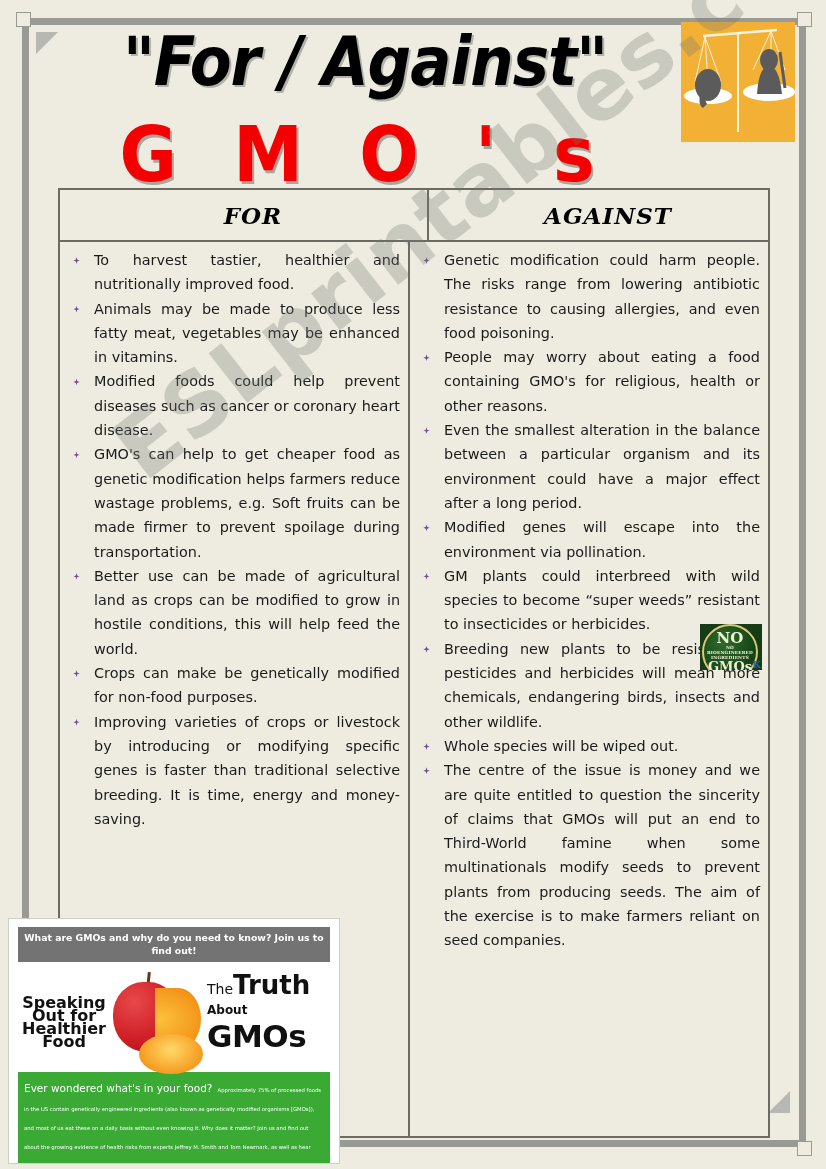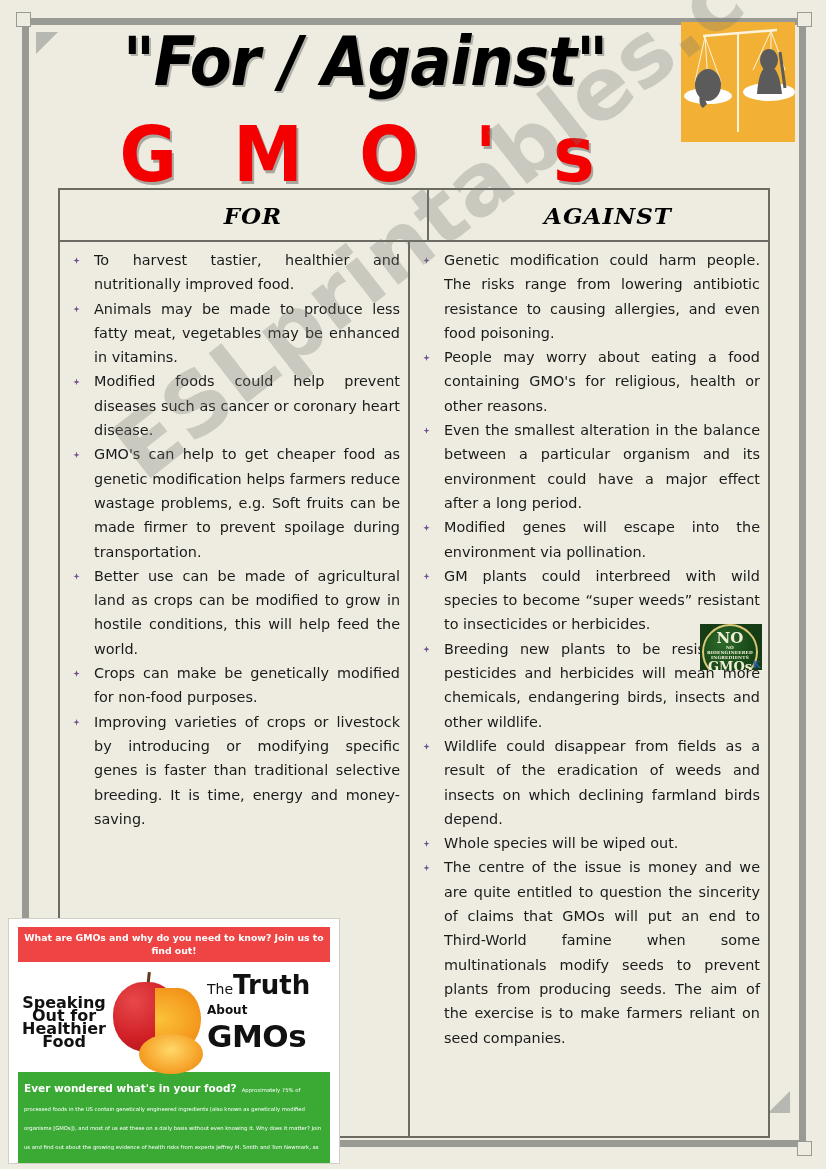--- a/index.html
+++ b/index.html
@@ -228,21 +228,21 @@
     width: 332px;
     height: 246px;
     background: #ffffff;
     border: 1px solid #cfcfc6;
     box-sizing: border-box;
     overflow: hidden;
     z-index: 18;
   }
   .poster-banner {
     margin: 8px 9px 0 9px;
-    background: #ef4444;
+    background: #737373;
     color: #ffffff;
     font-family: "DejaVu Sans", sans-serif;
     font-weight: bold;
     font-size: 9.3px;
     line-height: 12.5px;
     text-align: center;
     padding: 5px 4px;
   }
   .poster-mid {
     position: relative;
@@ -308,21 +308,21 @@
 
   .poster-green {
     margin: 4px 9px 0 9px;
     background: #3aaa35;
     color: #ffffff;
     padding: 5px 6px 6px 6px;
     font-family: "DejaVu Sans", sans-serif;
   }
   .pg-head {
     font-size: 10.5px;
-    font-weight: bold;
+    font-weight: normal;
     line-height: 12px;
     display: inline;
   }
   .pg-body {
     font-size: 5.3px;
     line-height: 7.4px;
     display: inline;
   }
 </style>
 </head>
@@ -389,21 +389,20 @@
           </ul>
       </div>
       <div class="cell right-col">
         <ul class="bullets" id="against-list">
             <li>Genetic modification could harm people.  The risks range from lowering antibiotic resistance to causing allergies, and even food poisoning.</li>
             <li>People may worry about eating a food containing GMO's for religious, health or other reasons.</li>
             <li>Even the smallest alteration in the balance between a particular organism and its environment could have a major effect after a long period.</li>
             <li>Modified genes will escape into the environment via pollination.</li>
             <li>GM plants could interbreed with wild species to become “super weeds” resistant to insecticides or herbicides.</li>
             <li>Breeding new plants to be resistant to pesticides and herbicides will mean more chemicals, endangering birds, insects and other wildlife.</li>
-            <li>Wildlife could disappear from fields as a result of the eradication of weeds and insects on which declining farmland birds depend.</li>
             <li>Whole species will be wiped out.</li>
             <li>The centre of the issue is money and we are quite entitled to question the sincerity of claims that GMOs will put an end to Third-World famine when some multinationals modify seeds to prevent plants from producing seeds.  The aim of the exercise is to make farmers reliant on seed companies.</li>
           </ul>
 
         <div class="seal">
           <div class="seal-circle">
             <div class="s-no">NO</div>
             <div class="s-mid">NO BIOENGINEERED INGREDIENTS</div>
             <div class="s-gmos">GMOs</div>
           </div>

